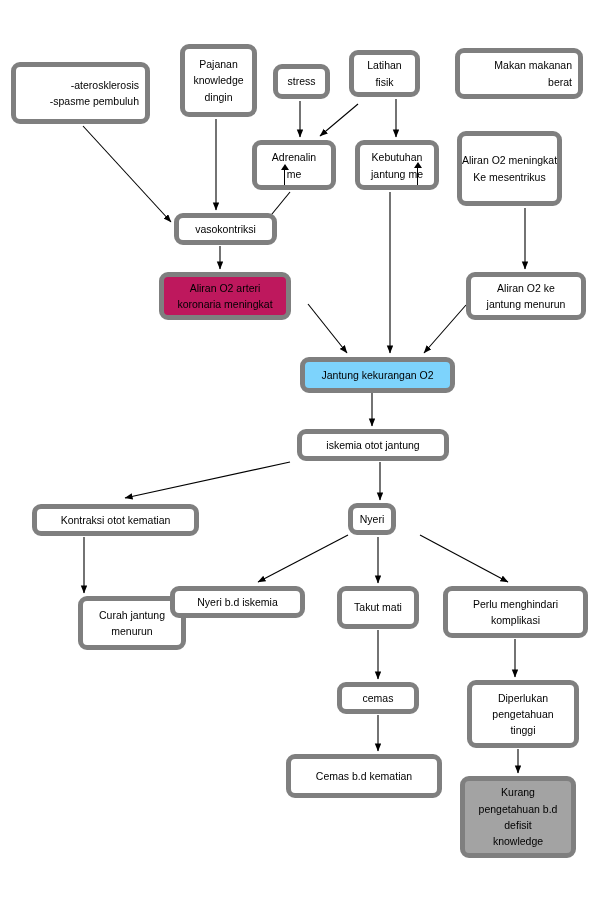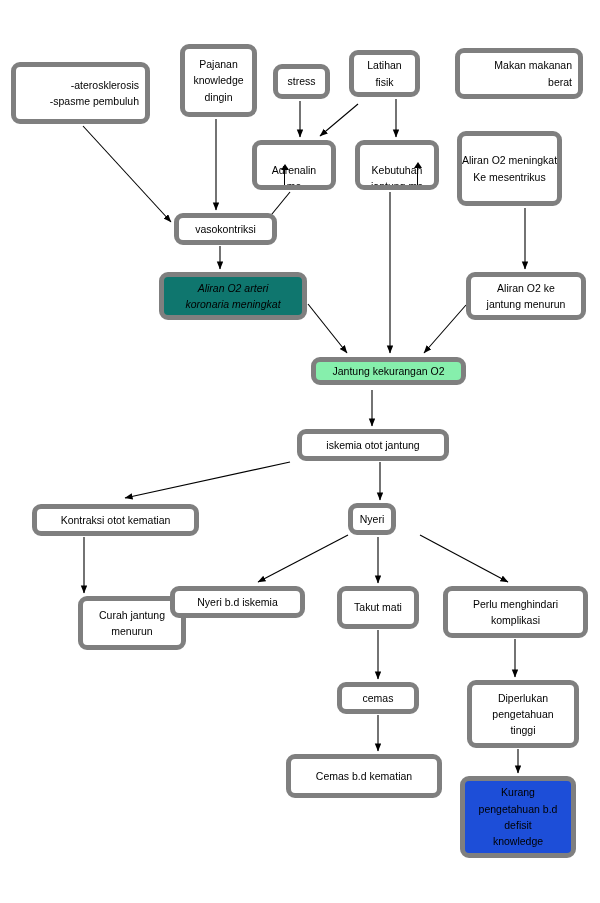--- a/index.html
+++ b/index.html
@@ -47,21 +47,21 @@
     white-space: nowrap;
   }
   
   .node.align-right {
     align-items: flex-end;
     text-align: right;
   }
   .node.align-right .line { text-align: right; }
   
   .node.clipped {
-    justify-content: space-between;
+    justify-content: flex-end;
     padding-top: 17px;
   }
   .node.clipped .line { position: relative; }
   .arrow-glyph {
     position: absolute;
     width: 1.4px;
     background: #000;
     z-index: 3;
   }
   .arrow-glyph::before {
@@ -143,29 +143,29 @@
         <span class="line">jantung me</span>
         <span class="arrow-glyph" style="left: 57px; top: 22px; height: 20px;"></span>
       </div>
       <div class="node" style="left: 457px; top: 131px; width: 105px; height: 75px; border-color: rgb(127, 127, 127); background: rgb(255, 255, 255); color: rgb(0, 0, 0);">
         <span class="line">Aliran O2 meningkat</span>
         <span class="line">Ke mesentrikus</span>
       </div>
       <div class="node" style="left: 174px; top: 213px; width: 103px; height: 32px; border-color: rgb(127, 127, 127); background: rgb(255, 255, 255); color: rgb(0, 0, 0);">
         <span class="line">vasokontriksi</span>
       </div>
-      <div class="node" style="left: 159px; top: 272px; width: 148px; height: 48px; border-color: rgb(127, 127, 127); background: #0f766e; color: rgb(0, 0, 0); font-style: italic;">
+      <div class="node" style="left: 159px; top: 272px; width: 132px; height: 48px; border-color: rgb(127, 127, 127); background: #be185d; color: rgb(0, 0, 0);">
         <span class="line">Aliran O2 arteri</span>
         <span class="line">koronaria meningkat</span>
       </div>
       <div class="node" style="left: 466px; top: 272px; width: 120px; height: 48px; border-color: rgb(127, 127, 127); background: rgb(255, 255, 255); color: rgb(0, 0, 0);">
         <span class="line">Aliran O2 ke</span>
         <span class="line">jantung menurun</span>
       </div>
-      <div class="node" style="left: 311px; top: 357px; width: 155px; height: 28px; border-color: rgb(127, 127, 127); background: #86efac; color: rgb(0, 0, 0);">
+      <div class="node" style="left: 300px; top: 357px; width: 155px; height: 36px; border-color: rgb(127, 127, 127); background: #7dd3fc; color: rgb(0, 0, 0);">
         <span class="line">Jantung kekurangan O2</span>
       </div>
       <div class="node" style="left: 297px; top: 429px; width: 152px; height: 32px; border-color: rgb(127, 127, 127); background: rgb(255, 255, 255); color: rgb(0, 0, 0);">
         <span class="line">iskemia otot jantung</span>
       </div>
       <div class="node" style="left: 32px; top: 504px; width: 167px; height: 32px; border-color: rgb(127, 127, 127); background: rgb(255, 255, 255); color: rgb(0, 0, 0);">
         <span class="line">Kontraksi otot kematian</span>
       </div>
       <div class="node" style="left: 348px; top: 503px; width: 48px; height: 32px; border-color: rgb(127, 127, 127); background: rgb(255, 255, 255); color: rgb(0, 0, 0);">
         <span class="line">Nyeri</span>
@@ -188,20 +188,20 @@
         <span class="line">cemas</span>
       </div>
       <div class="node" style="left: 467px; top: 680px; width: 112px; height: 68px; border-color: rgb(127, 127, 127); background: rgb(255, 255, 255); color: rgb(0, 0, 0);">
         <span class="line">Diperlukan</span>
         <span class="line">pengetahuan</span>
         <span class="line">tinggi</span>
       </div>
       <div class="node" style="left: 286px; top: 754px; width: 156px; height: 44px; border-color: rgb(127, 127, 127); background: rgb(255, 255, 255); color: rgb(0, 0, 0);">
         <span class="line">Cemas  b.d kematian</span>
       </div>
-      <div class="node" style="left: 460px; top: 776px; width: 116px; height: 82px; border-color: rgb(127, 127, 127); background: #1d4ed8; color: rgb(0, 0, 0);">
+      <div class="node" style="left: 460px; top: 776px; width: 116px; height: 82px; border-color: rgb(127, 127, 127); background: #a3a3a3; color: rgb(0, 0, 0);">
         <span class="line">Kurang</span>
         <span class="line">pengetahuan b.d</span>
         <span class="line">defisit</span>
         <span class="line">knowledge</span>
       </div>
     </div>
 </div>
 
 </body></html>

